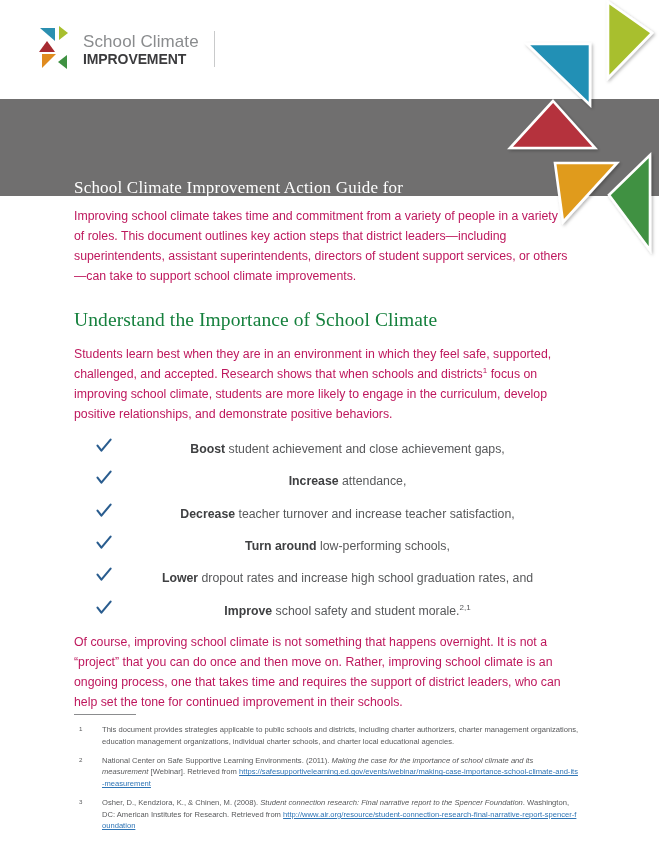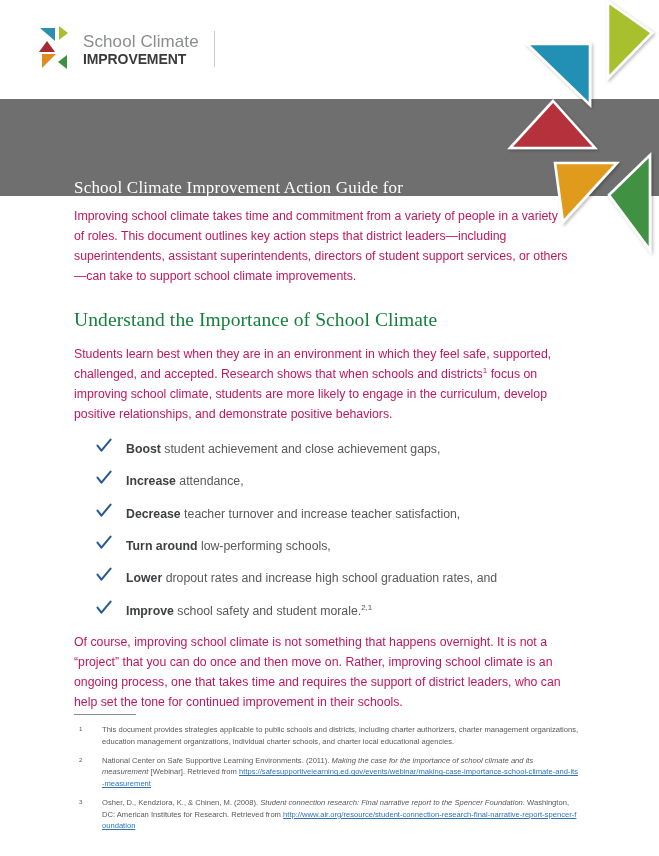--- a/index.html
+++ b/index.html
@@ -184,20 +184,21 @@
     font-size: 8px;
     vertical-align: super;
     line-height: 0;
   }
 
   
   ul.checklist {
     list-style: none;
     margin: 12px 0 13px 0;
     padding: 0;
+    text-align: center;
   }
   ul.checklist li {
     position: relative;
     padding-left: 52px;
     margin-bottom: 14px;
     font-size: 12.3px;
     line-height: 1.5;
     color: #58595b;
   }
   ul.checklist li:last-child { margin-bottom: 0; }

